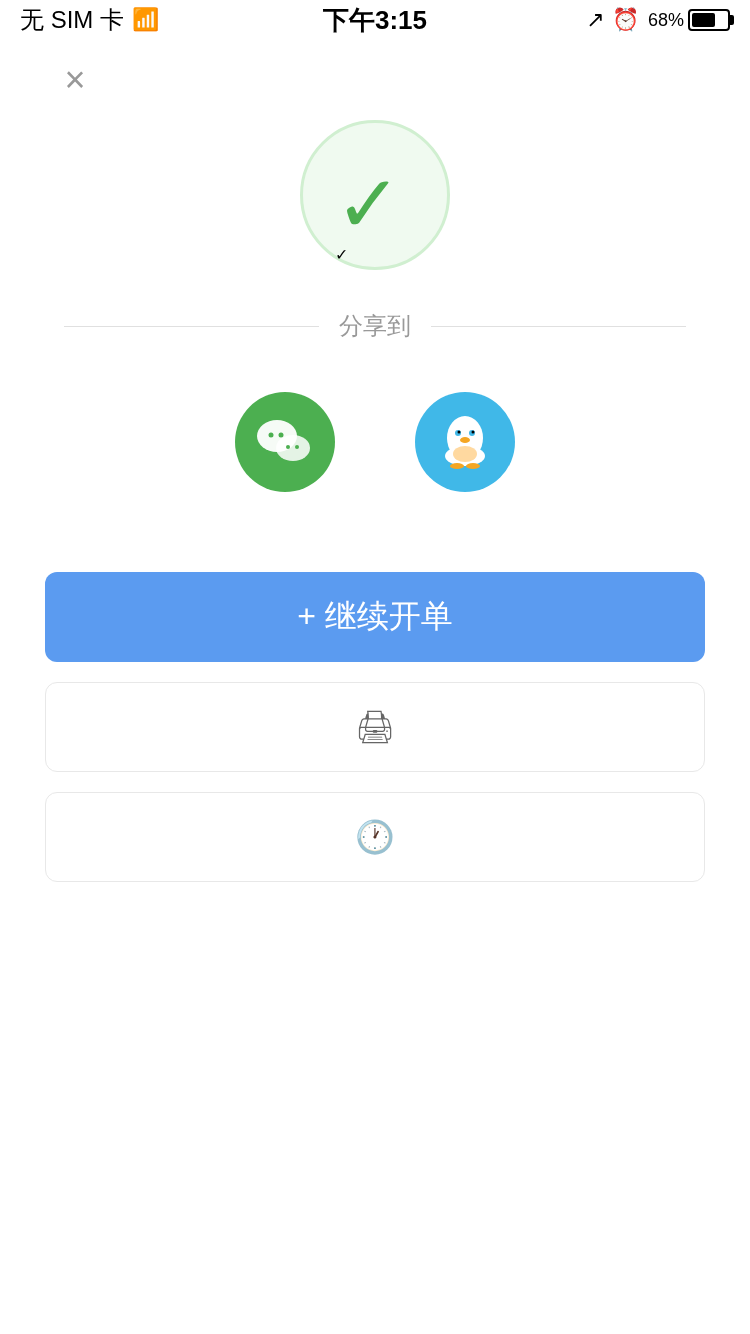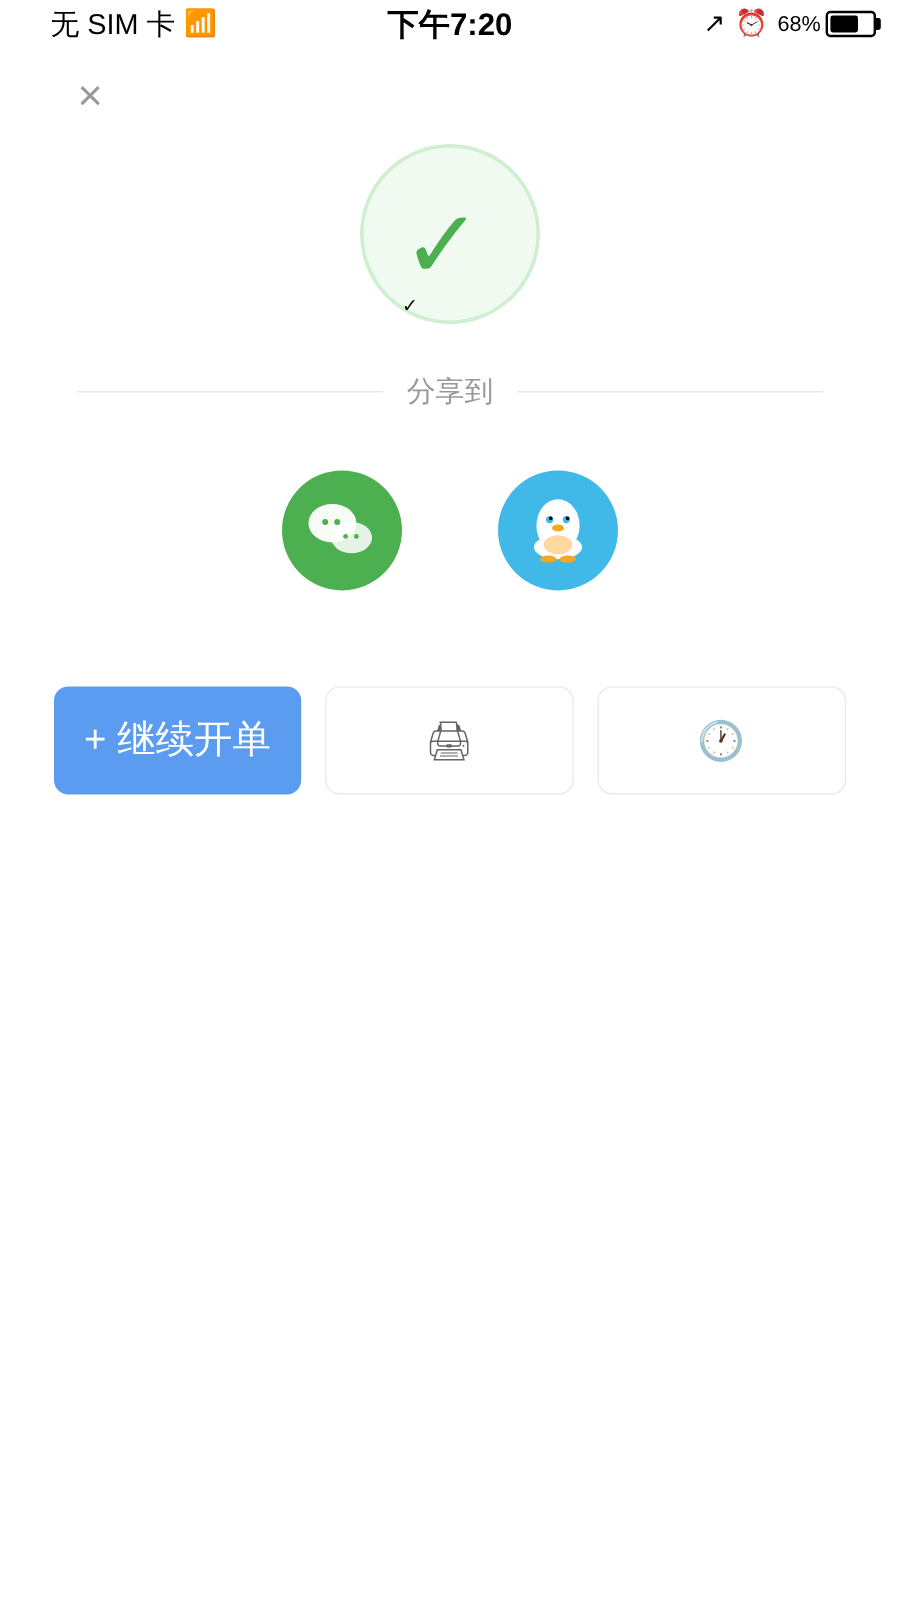--- a/index.html
+++ b/index.html
@@ -29,21 +29,20 @@
       background: #ffffff;
     }
 
     .status-left {
       display: flex;
       align-items: center;
       gap: 8px;
       font-size: 24px;
       font-weight: 500;
       color: #000;
-      margin-left: 22px;
     }
 
     .status-left .wifi-icon {
       font-size: 22px;
     }
 
     .status-center {
       font-size: 26px;
       font-weight: 600;
       color: #000;
@@ -207,21 +206,21 @@
     }
 
     .share-icon-qq {
       background: #40B8E8;
     }
 
     
     .action-buttons {
       width: 660px;
       display: flex;
-      flex-direction: row;
+      flex-direction: column;
       gap: 20px;
     }
 
     .btn-primary {
       width: 100%;
       height: 90px;
       background: #5B9BF0;
       border: none;
       border-radius: 12px;
       font-size: 32px;
@@ -253,21 +252,21 @@
     }
   </style>
 </head>
 <body>
 
 <div class="status-bar">
   <div class="status-left">
     <span>无 SIM 卡</span>
     <span class="wifi-icon">📶</span>
   </div>
-  <div class="status-center">下午7:20</div>
+  <div class="status-center">下午3:15</div>
   <div class="status-right">
     <span>↗</span>
     <span>⏰</span>
     <div class="battery-container">
       <span class="battery-text">68%</span>
       <div class="battery-icon">
         <div class="battery-fill"></div>
       </div>
     </div>
   </div>

